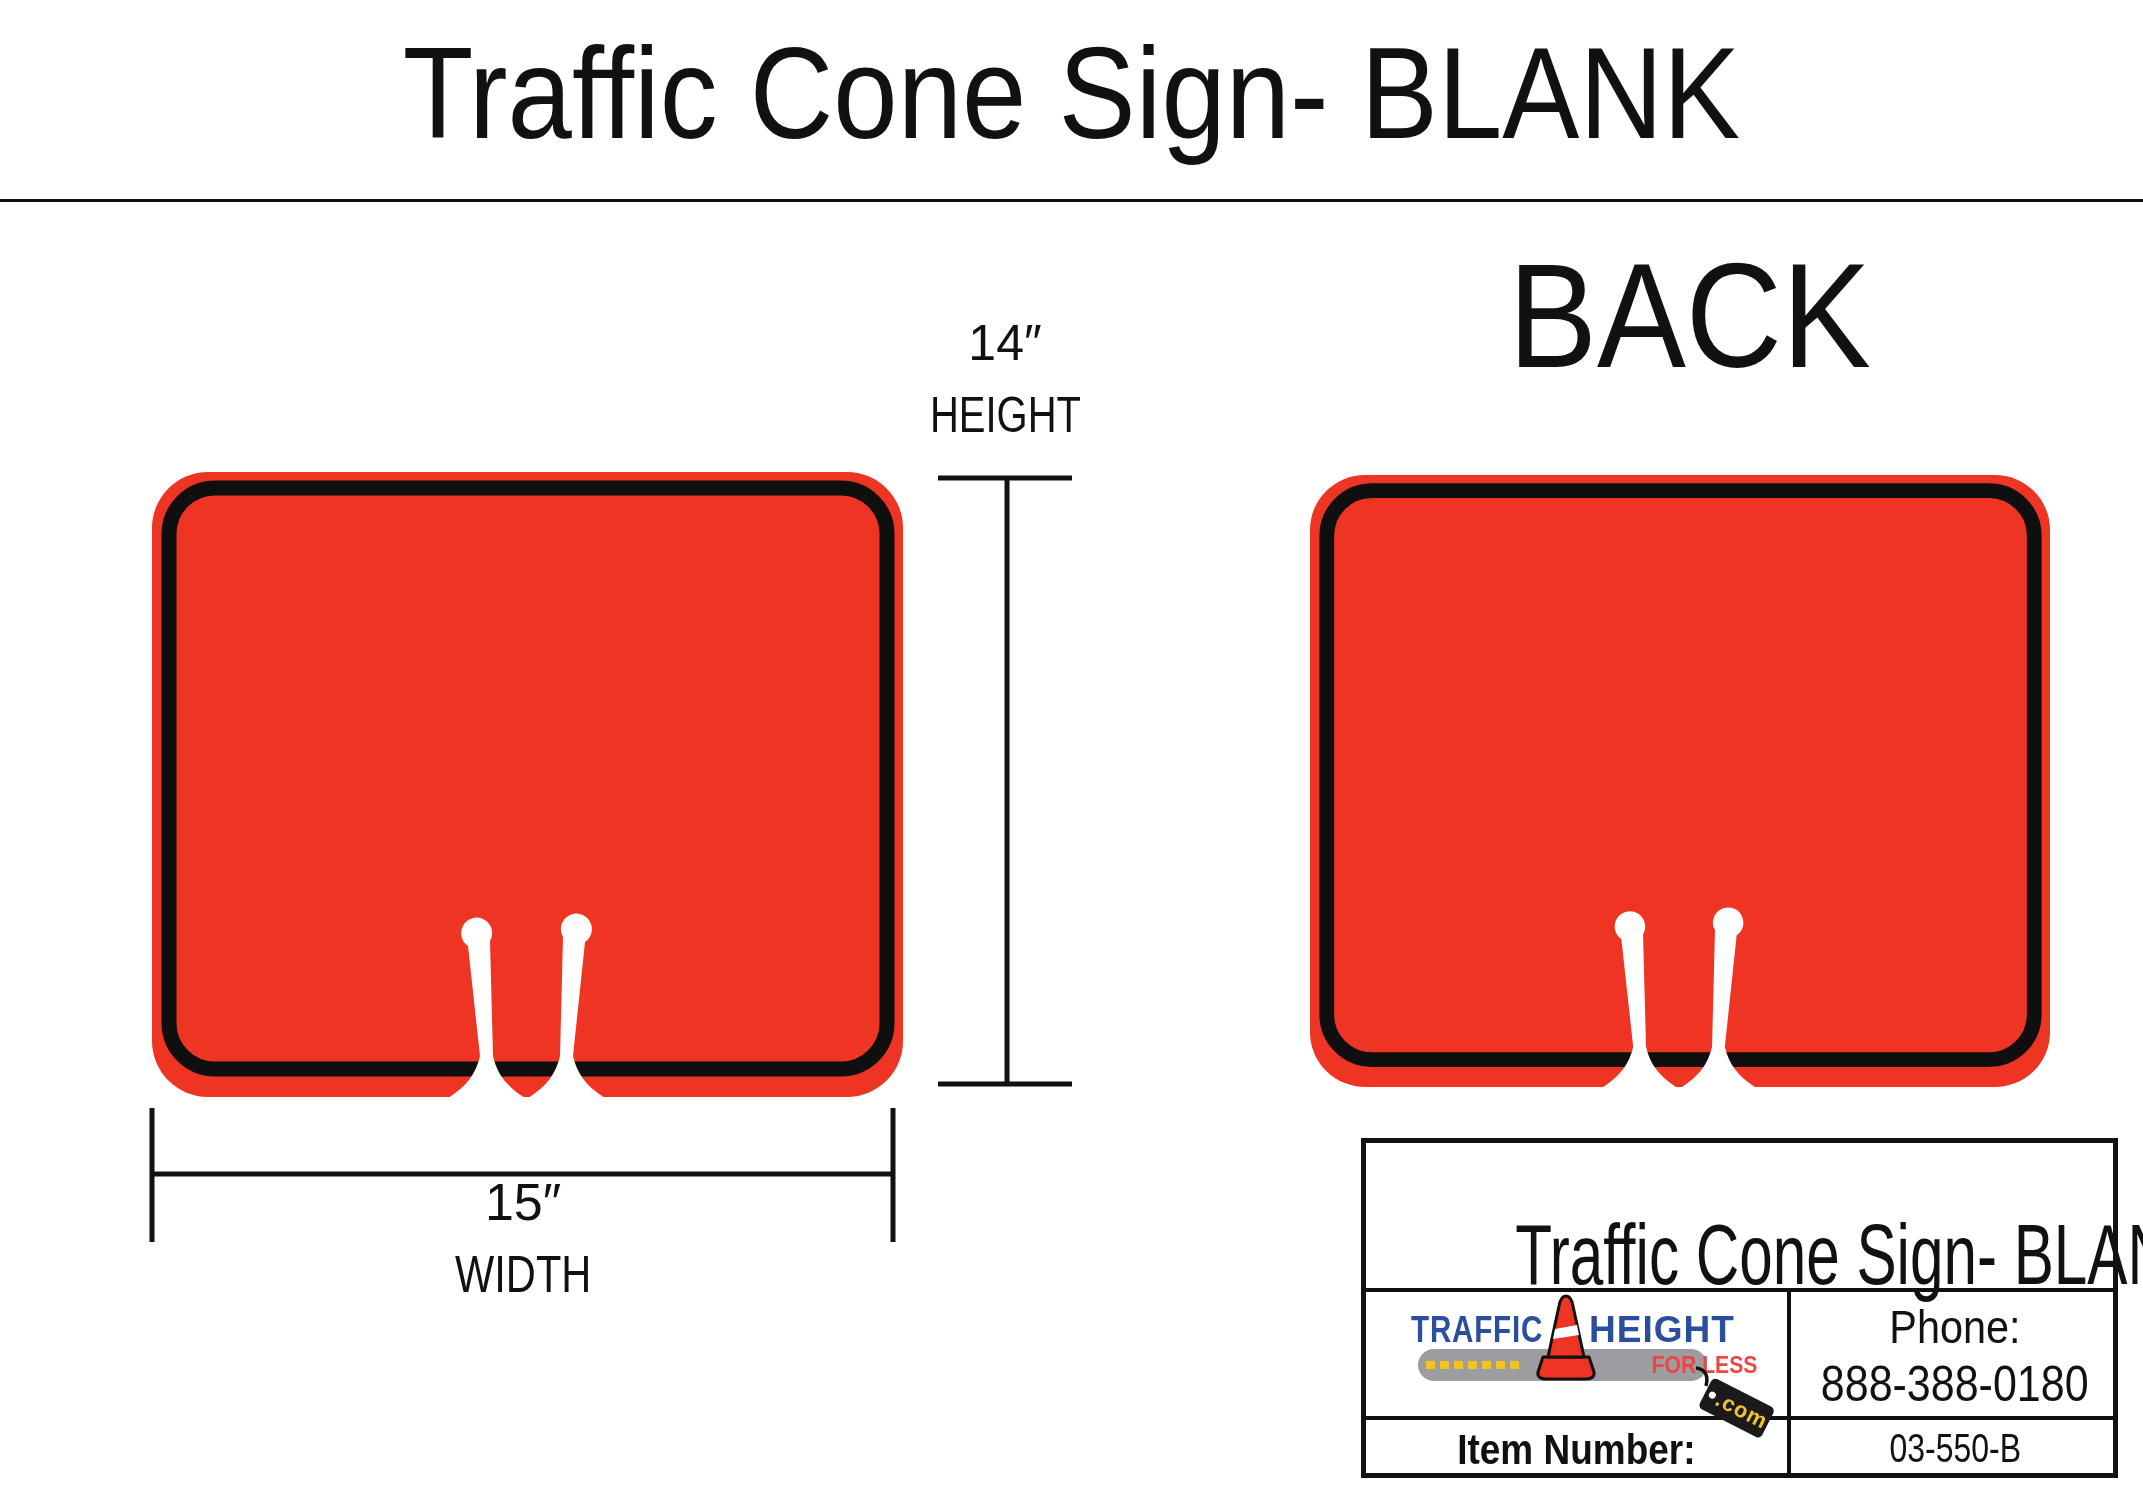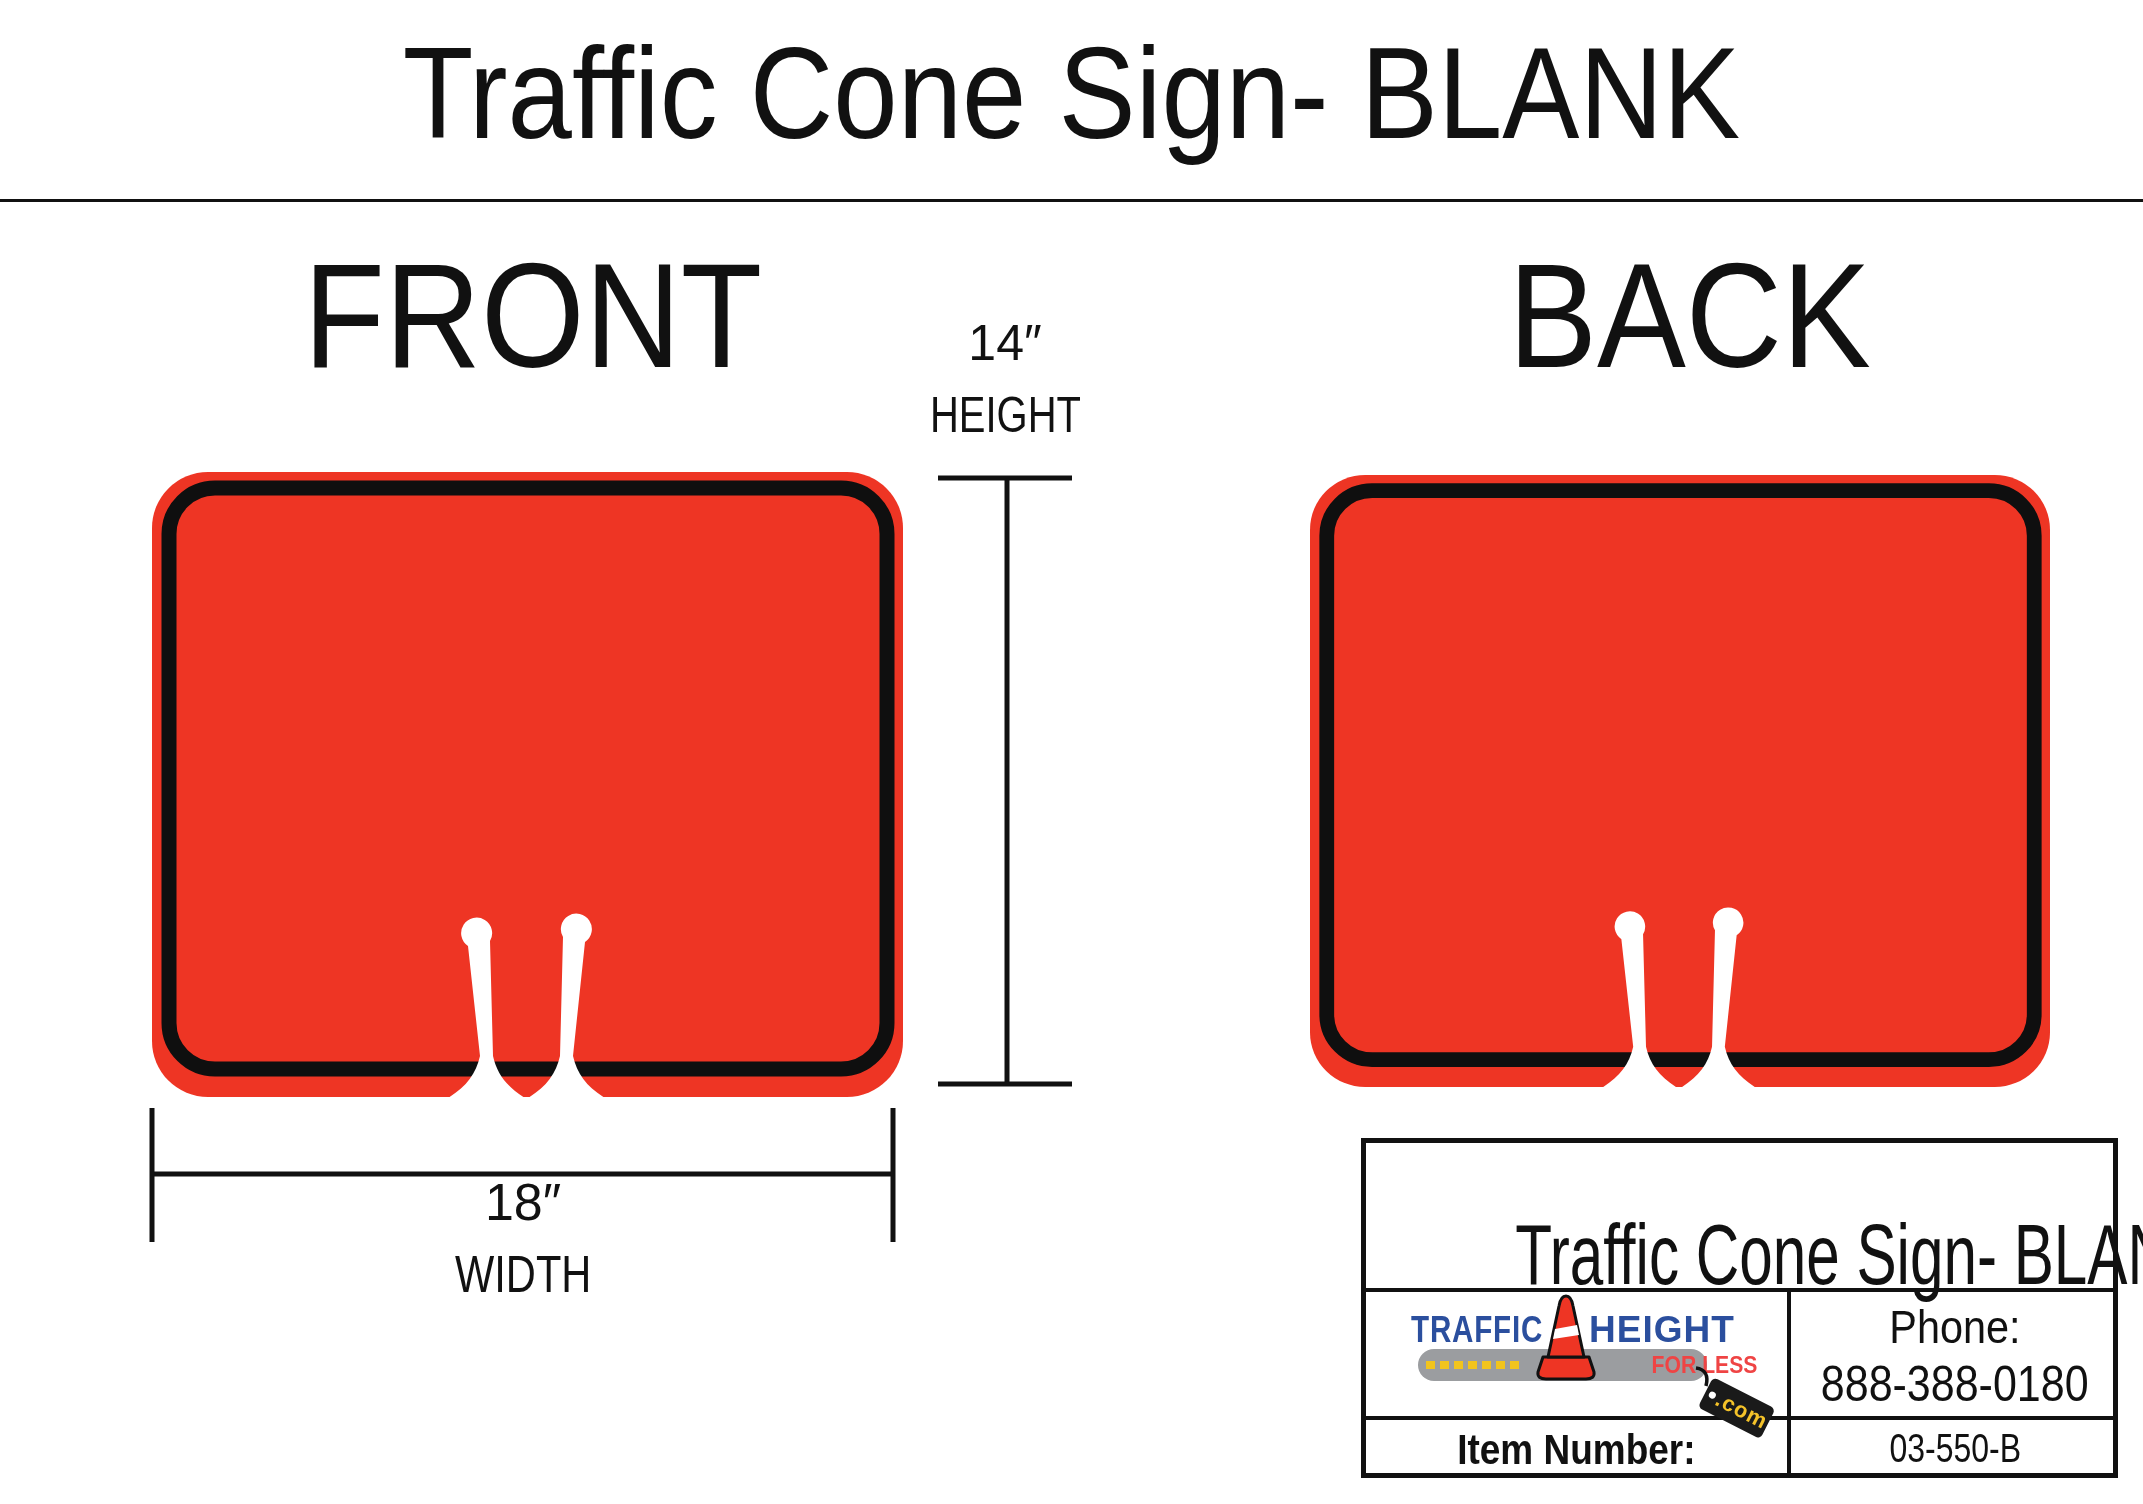--- a/index.html
+++ b/index.html
@@ -77,23 +77,20 @@
 </head>
 <body>
 
 <div id="page">
 
   <div class="abs ctr main-title">
     <span class="sqz">Traffic Cone Sign- BLANK</span>
   </div>
   <div class="abs top-rule"></div>
 
-  <div class="abs ctr side-label" id="front-label">
-    <span class="sqz">FRONT</span>
-  </div>
   <div class="abs ctr side-label" id="back-label">
     <span class="sqz">BACK</span>
   </div>
 
   <svg class="abs" style="left:152px;top:472px;" width="751" height="625" viewBox="0 0 751 625">
     <rect class="sign-outer" x="0" y="0" width="751" height="625" rx="56"></rect>
     <rect class="sign-border" x="17" y="16" width="718" height="581" rx="46"></rect>
     <path class="sign-slot" d="M 296 626 C 314 615 324 602 328 584 L 316 474 A 15.5 15.5 0 1 1 338 469 L 341 584 C 345 602 355 615 373 626 Z"></path>
     <path class="sign-slot" d="M 453 626 C 435 615 425 602 421 584 L 433 470 A 15.5 15.5 0 1 0 411 465 L 408 584 C 404 602 394 615 376 626 Z"></path>
   </svg>
@@ -116,21 +113,21 @@
     <line class="dim-stroke" x1="3" y1="8" x2="137" y2="8"></line>
     <line class="dim-stroke" x1="3" y1="614" x2="137" y2="614"></line>
   </svg>
 
   <svg class="abs" style="left:140px;top:1100px;" width="765" height="150" viewBox="0 0 765 150">
     <line class="dim-stroke" x1="12" y1="74" x2="753" y2="74"></line>
     <line class="dim-stroke" x1="12" y1="8" x2="12" y2="142"></line>
     <line class="dim-stroke" x1="753" y1="8" x2="753" y2="142"></line>
   </svg>
   <div class="abs ctr dim-text" id="width-value">
-    <span class="sqz">18″</span>
+    <span class="sqz">15″</span>
   </div>
   <div class="abs ctr dim-text" id="width-label">
     <span class="sqz">WIDTH</span>
   </div>
 
   <div class="abs info-box"></div>
   <div class="abs ctr info-title">
     <span class="sqz">Traffic Cone Sign- BLANK</span>
   </div>
   <div class="abs info-line" id="info-divider-1"></div>

